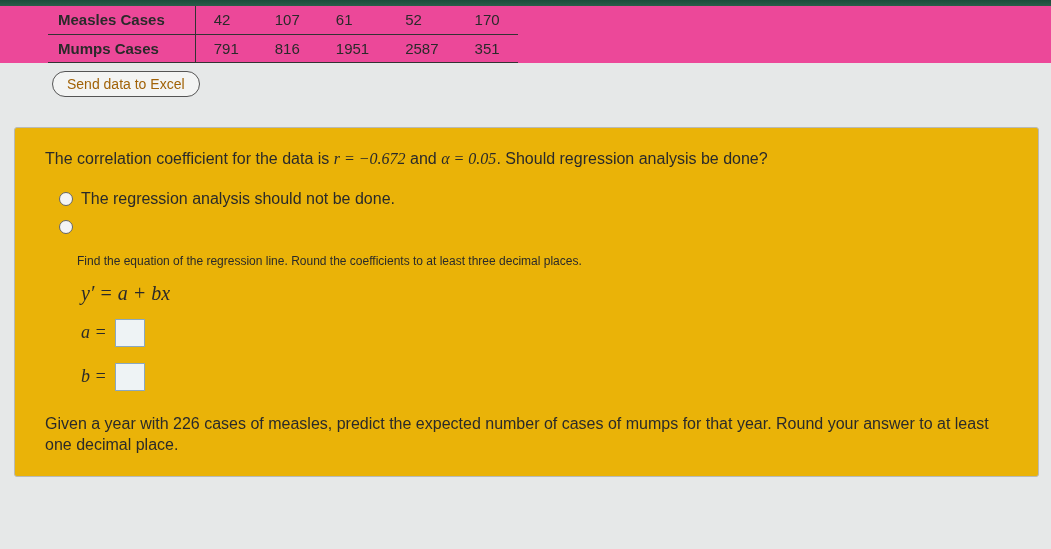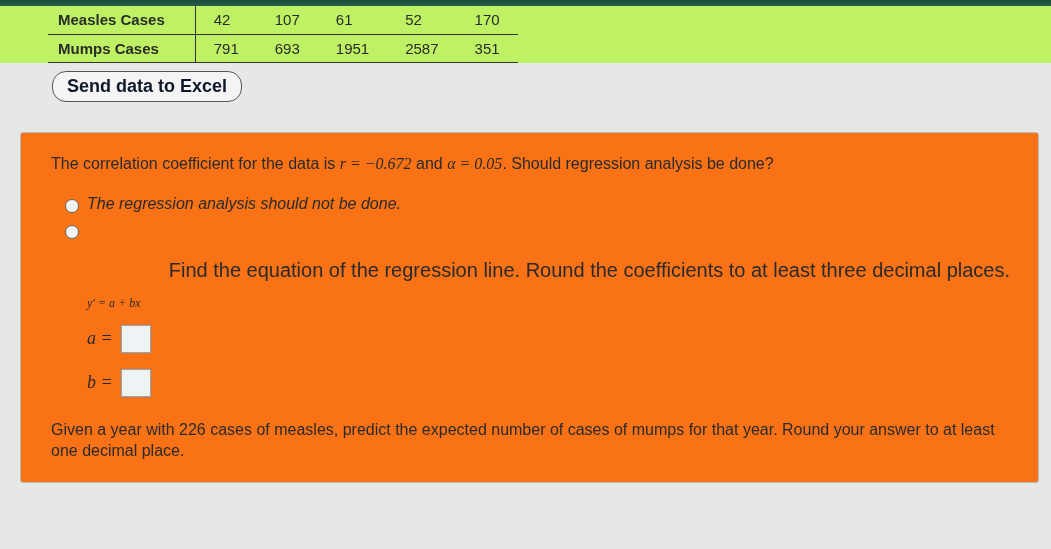--- a/index.html
+++ b/index.html
@@ -11,21 +11,21 @@
       overflow: hidden;
       color: #2a2a2a;
       font-size: 15px;
     }
     .top-strip {
       height: 6px;
       background: linear-gradient(#1a4d3a, #2a5d4a);
     }
     .table-area {
       padding: 0 0 0 48px;
-      background: #bef264;
+      background: #ec4899;
     }
     table.data-table {
       border-collapse: collapse;
       margin: 0;
     }
     table.data-table td {
       padding: 4px 18px;
       text-align: left;
       border-top: 1px solid #333;
       border-bottom: 1px solid #333;
@@ -41,59 +41,58 @@
       border-left: none;
     }
     table.data-table tr:first-child td { border-top: none; }
     .send-btn {
       margin: 8px 0 12px 52px;
       display: inline-block;
       padding: 4px 14px;
       border: 1.5px solid #555;
       border-radius: 14px;
       background: #f3f4f3;
-      font-size: 18px;
-      font-weight: bold;
-      color: #0f172a;
+      font-size: 14px;
+      font-weight: normal;
+      color: #a16207;
       cursor: pointer;
     }
     .question-panel {
-      margin: 18px 12px 0 20px;
-      background: #f97316;
+      margin: 18px 12px 0 14px;
+      background: #eab308;
       border: 1px solid #b8bab8;
       border-radius: 3px;
       padding: 22px 28px 20px 30px;
     }
     .question-text {
       font-size: 16px;
       margin-bottom: 22px;
     }
     .question-text .math { font-style: italic; font-family: 'Times New Roman', serif; }
     .options { margin-left: 14px; margin-bottom: 20px; }
     .option-row {
       display: flex;
-      align-items: flex-end;
+      align-items: center;
       gap: 8px;
       margin-bottom: 12px;
       font-size: 16px;
-      font-style: italic;
     }
     .radio {
       width: 14px; height: 14px;
       border: 1.5px solid #666;
       border-radius: 50%;
       background: #f4f4f4;
       flex-shrink: 0;
     }
     .subsection { margin-left: 32px; }
-    .sub-prompt { font-size: 20px; margin-bottom: 14px; text-align: right; }
+    .sub-prompt { font-size: 12px; margin-bottom: 14px; }
     .formula {
       font-family: 'Times New Roman', serif;
       font-style: italic;
-      font-size: 12px;
+      font-size: 20px;
       margin: 6px 0 14px 4px;
     }
     .coef-row {
       display: flex;
       align-items: center;
       gap: 8px;
       margin: 10px 0 16px 4px;
       font-family: 'Times New Roman', serif;
       font-style: italic;
       font-size: 18px;
@@ -126,21 +125,21 @@
       <td class="label">Measles Cases</td>
       <td>42</td>
       <td>107</td>
       <td>61</td>
       <td>52</td>
       <td>170</td>
     </tr>
     <tr>
       <td class="label">Mumps Cases</td>
       <td>791</td>
-      <td>693</td>
+      <td>816</td>
       <td>1951</td>
       <td>2587</td>
       <td>351</td>
     </tr>
   </tbody>
     </table>
 </div>
 
 <button class="send-btn">Send data to Excel</button>
 

